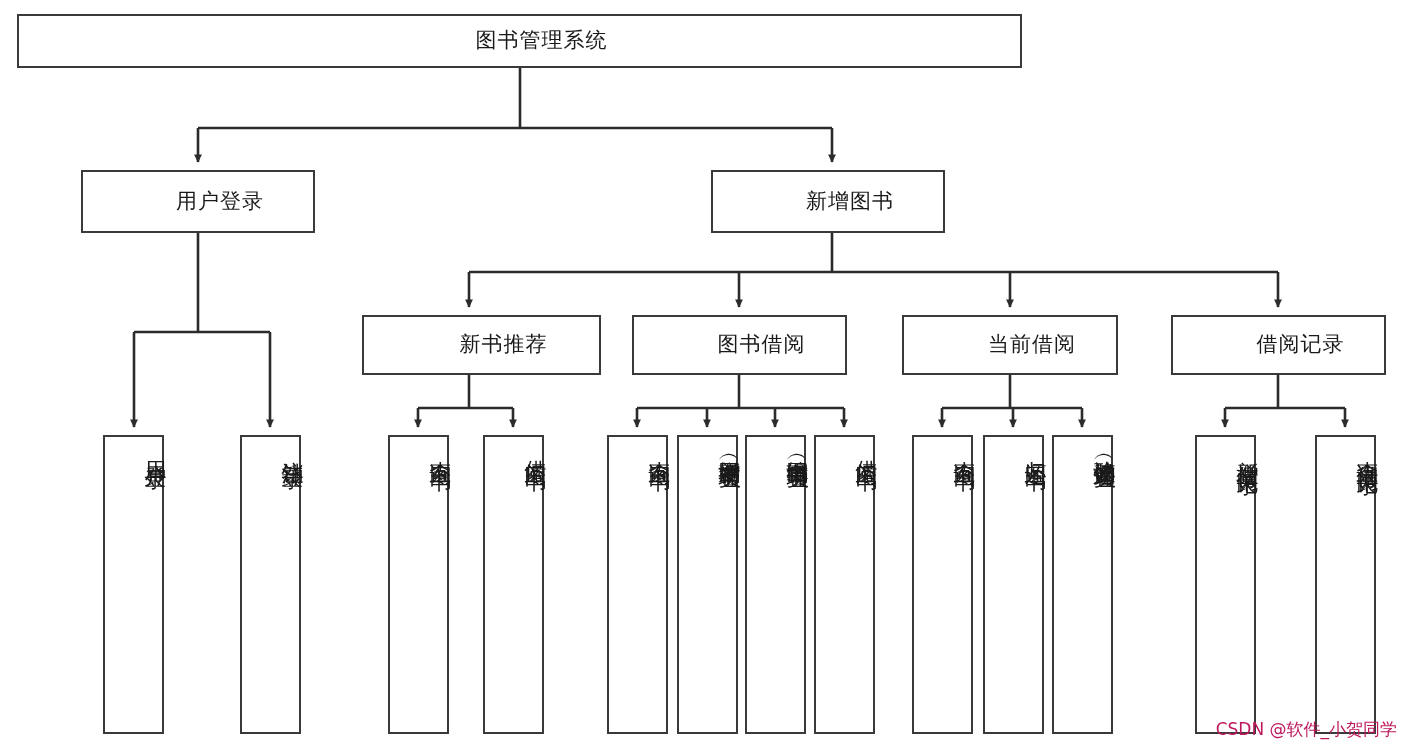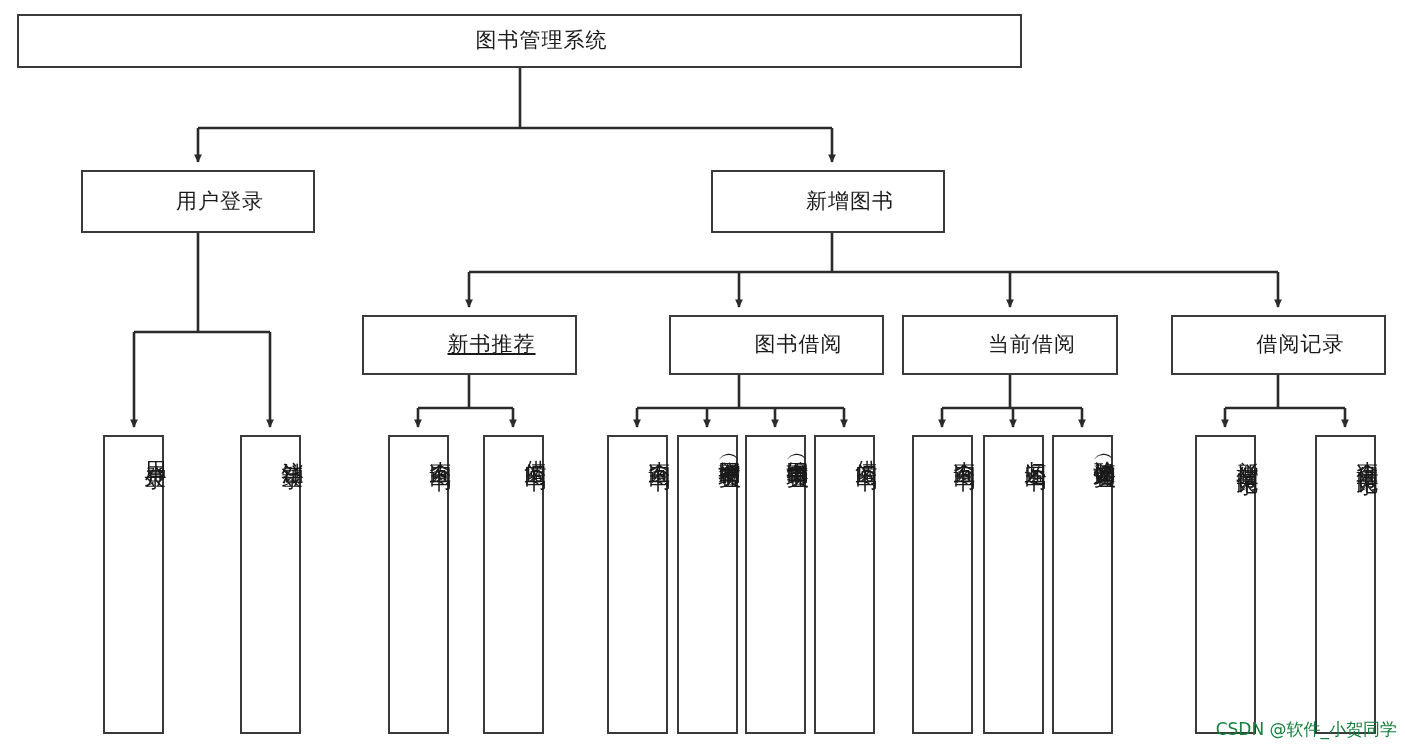--- a/index.html
+++ b/index.html
@@ -62,21 +62,21 @@
   }
   .node.vert.tall .label {
     font-size: 22px;
     letter-spacing: 1px;
   }
   .watermark {
     position: absolute;
     right: 8px;
     bottom: 6px;
     font-size: 17px;
-    color: #15803d;
+    color: #be185d;
     z-index: 3;
     white-space: nowrap;
     font-family: "DejaVu Sans", "Liberation Sans", sans-serif;
     margin-top: 44px;
   }
 </style>
 </head>
 <body>
 
 <div id="diagram-root">
@@ -135,24 +135,24 @@
     <span class="label">图书管理系统</span>
   </div>
 
   <div class="node horiz" style="left:81px; top:170px; width:234px; height:63px;">
     <span class="label">用户登录</span>
   </div>
   <div class="node horiz" style="left:711px; top:170px; width:234px; height:63px;">
     <span class="label">新增图书</span>
   </div>
 
-  <div class="node horiz" style="left:362px; top:315px; width:215px; height:60px;text-decoration:underline;">
+  <div class="node horiz" style="left:362px; top:315px; width:239px; height:60px;">
     <span class="label">新书推荐</span>
   </div>
-  <div class="node horiz" style="left:632px; top:315px; width:215px; height:60px;margin-left:37px;">
+  <div class="node horiz" style="left:632px; top:315px; width:215px; height:60px;">
     <span class="label">图书借阅</span>
   </div>
   <div class="node horiz" style="left:902px; top:315px; width:216px; height:60px;">
     <span class="label">当前借阅</span>
   </div>
   <div class="node horiz" style="left:1171px; top:315px; width:215px; height:60px;">
     <span class="label">借阅记录</span>
   </div>
 
   <div class="node vert" style="left:103px; top:435px; width:61px; height:299px;">

